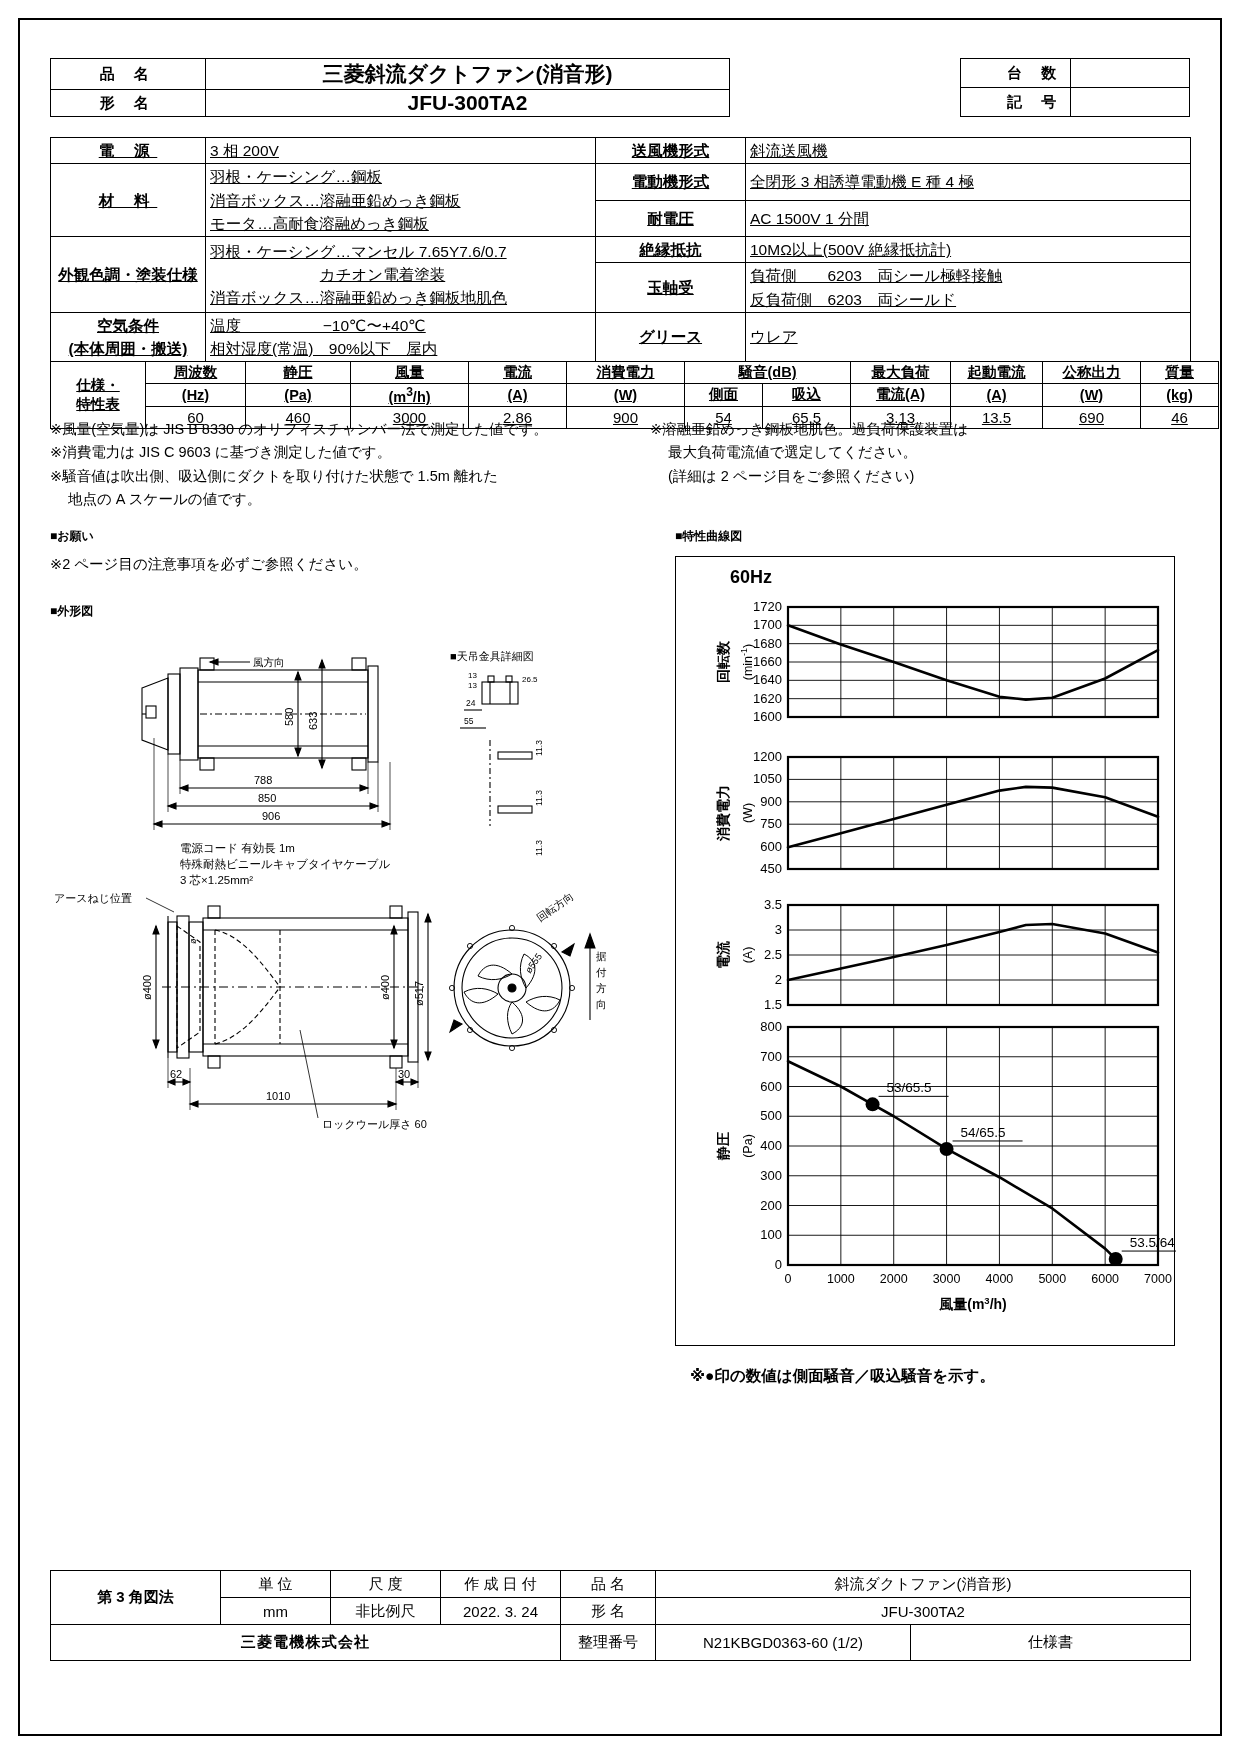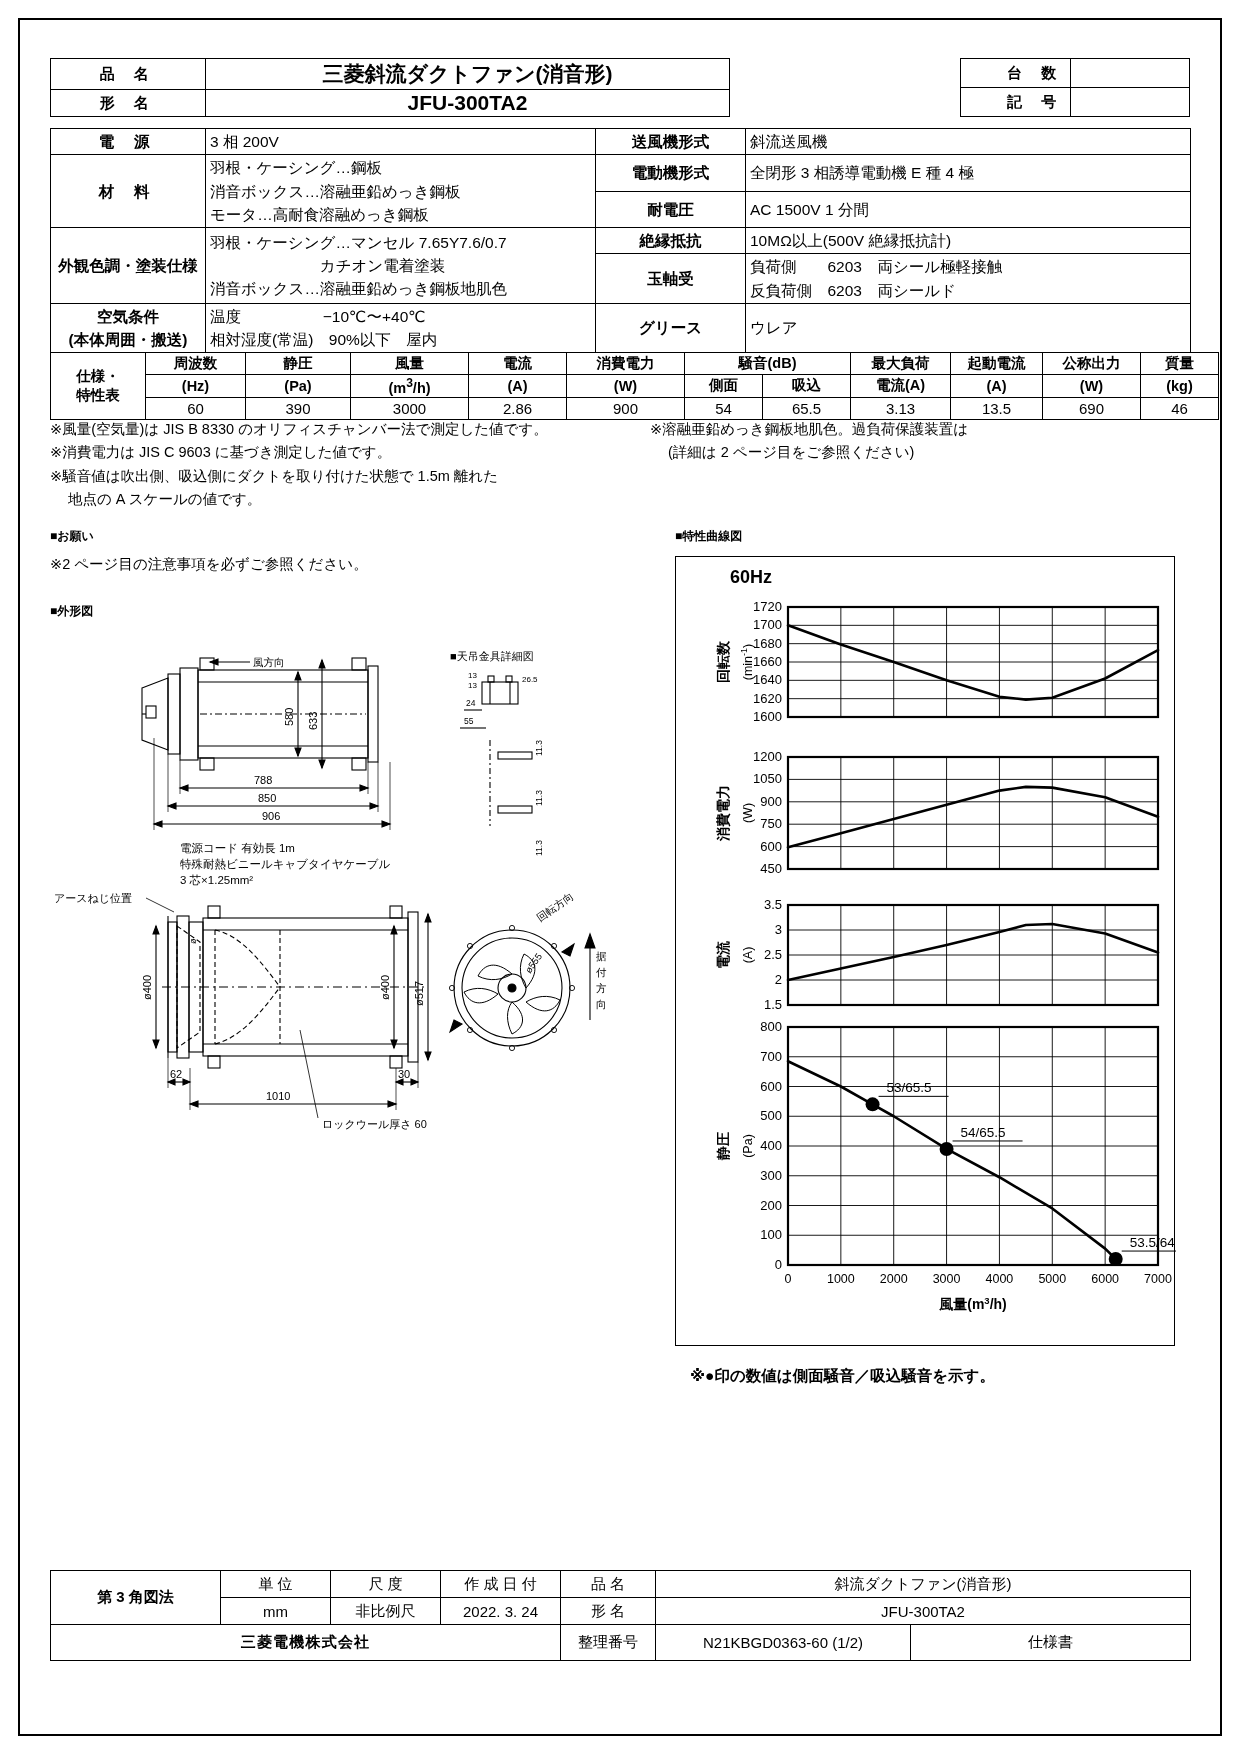--- a/index.html
+++ b/index.html
@@ -36,21 +36,21 @@
   .hdr-left{ width:680px; }
   .hdr-left td{ height:25px; }
   .hdr-left td.lbl{ width:155px; text-align:center; font-weight:bold; }
   .hdr-left td.val{ text-align:center; font-weight:bold; font-size:21px; }
   .hdr-right{ width:230px; }
   .hdr-right td{ height:25px;padding-left:44px; }
   .hdr-right td.lbl{ width:110px; text-align:center; font-weight:bold; }
   .hdr-right td.val{ width:120px; }
 
   
-  .spec-wrap{ position:absolute; left:50px; top:128px; width:1140px; }
+  .spec-wrap{ position:absolute; left:50px; top:137px; width:1140px;text-decoration:underline; }
   .spec{ width:1140px; table-layout:fixed; }
   .spec td{ font-size:15.5px; line-height:1.5; }
   .spec td.k{ text-align:center; font-weight:bold; }
   .spec td.v{ text-align:left; }
 
   
   .char{ width:1140px; table-layout:fixed; }
   .char td{ text-align:center; font-size:14.5px; height:22px; font-weight:bold; }
   .char td.num{ font-weight:normal; font-size:15px; }
 
@@ -234,21 +234,21 @@
       <td>(W)</td>
       <td>側面</td>
       <td>吸込</td>
       <td>電流(A)</td>
       <td>(A)</td>
       <td>(W)</td>
       <td>(kg)</td>
     </tr>
     <tr>
       <td class="num">60</td>
-      <td class="num">390</td>
+      <td class="num">460</td>
       <td class="num">3000</td>
       <td class="num">2.86</td>
       <td class="num">900</td>
       <td class="num">54</td>
       <td class="num">65.5</td>
       <td class="num">3.13</td>
       <td class="num">13.5</td>
       <td class="num">690</td>
       <td class="num">46</td>
     </tr>
@@ -258,20 +258,21 @@
 
 <div class="notes">
   <div class="col-a">
     <div>※風量(空気量)は JIS B 8330 のオリフィスチャンバー法で測定した値です。</div>
     <div>※消費電力は JIS C 9603 に基づき測定した値です。</div>
     <div>※騒音値は吹出側、吸込側にダクトを取り付けた状態で 1.5m 離れた</div>
     <div class="ind">地点の A スケールの値です。</div>
   </div>
   <div class="col-b">
     <div>※溶融亜鉛めっき鋼板地肌色。過負荷保護装置は</div>
+    <div class="ind">最大負荷電流値で選定してください。</div>
     <div class="ind">(詳細は 2 ページ目をご参照ください)</div>
   </div>
 </div>
 
 <div id="onegai">
   <div class="sec-h">■お願い</div>
   <div class="body">※2 ページ目の注意事項を必ずご参照ください。</div>
 </div>
 
 <div id="gaikei">

